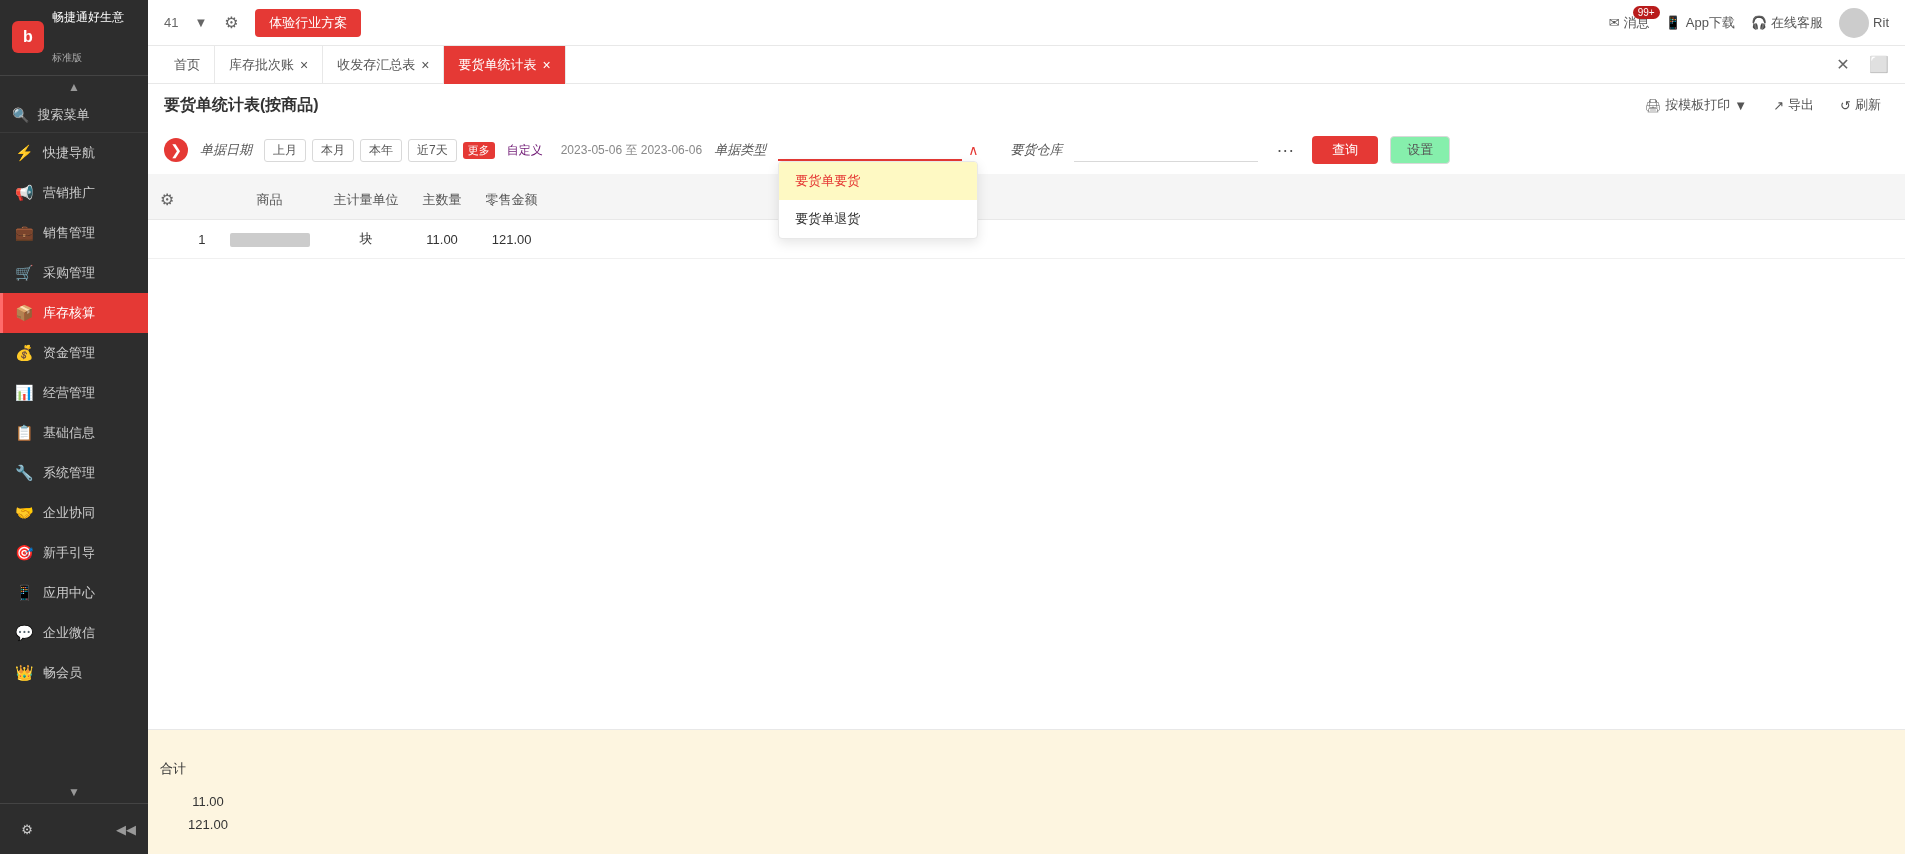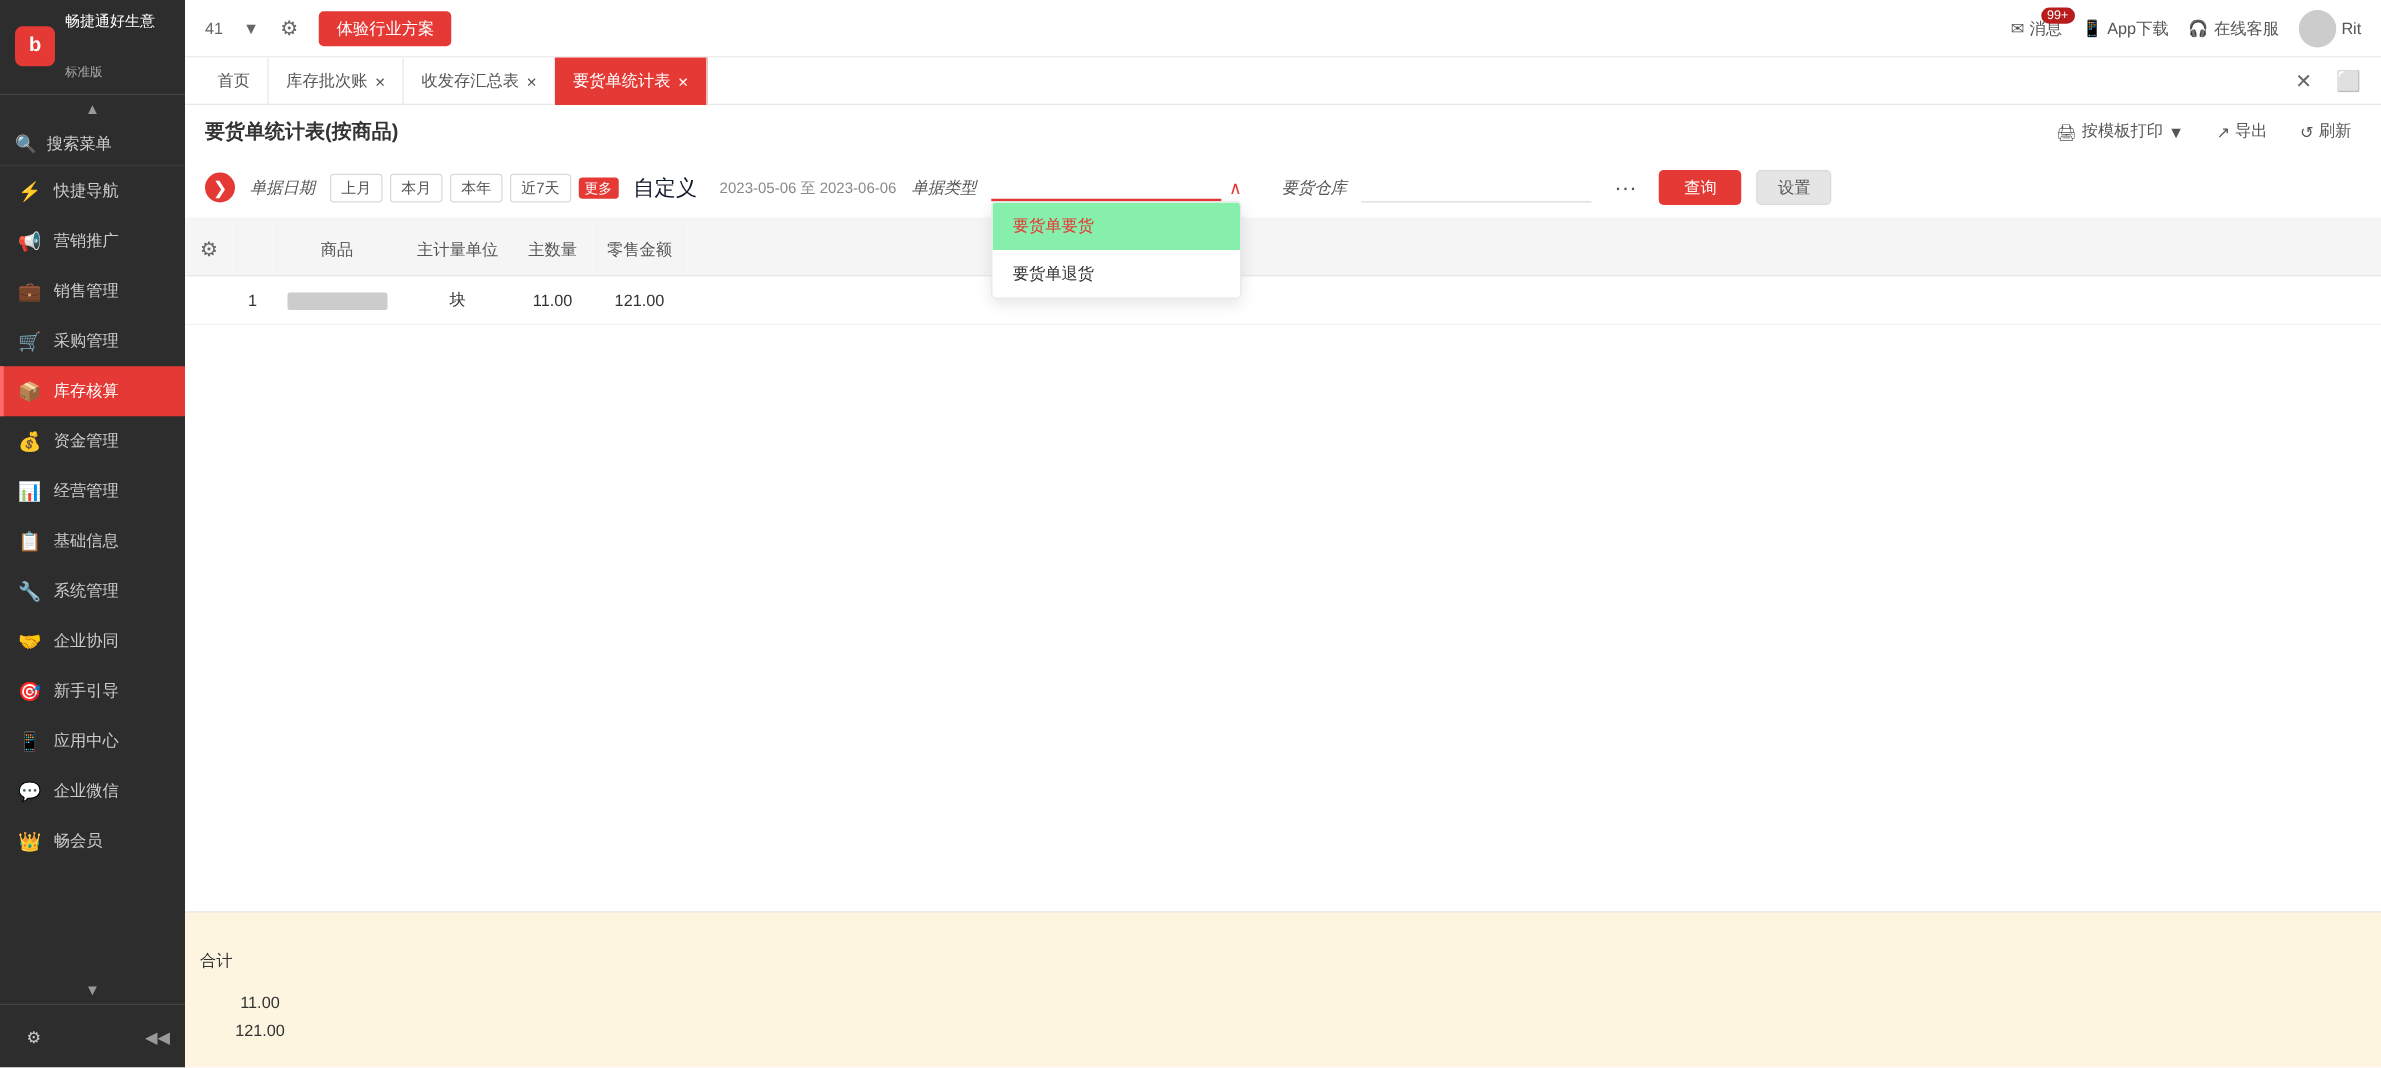--- a/index.html
+++ b/index.html
@@ -314,22 +314,22 @@
     }
     .more-tag {
       background: #e53935;
       color: #fff;
       font-size: 11px;
       padding: 1px 5px;
       border-radius: 3px;
       cursor: pointer;
     }
     .date-custom {
-      color: #0f172a;
-      font-size: 17px;
+      color: #701a75;
+      font-size: 12px;
       cursor: pointer;
       padding: 2px 6px;
     }
     .date-range-text {
       color: #888;
       font-size: 12px;
     }
     .select-dropdown-icon {
       color: #e53935;
       font-size: 14px;
@@ -354,21 +354,21 @@
       background: #e53935;
       color: #fff;
       padding: 5px 20px;
       border-radius: 4px;
       cursor: pointer;
       font-size: 13px;
       white-space: nowrap;
     }
     .set-btn {
       border: 1px solid #d9d9d9;
-      background: #e5e5e5;
+      background: #86efac;
       color: #555;
       padding: 4px 16px;
       border-radius: 4px;
       cursor: pointer;
       font-size: 13px;
     }
 
     
     .dropdown-menu {
       position: absolute;
@@ -381,21 +381,21 @@
       z-index: 100;
       min-width: 200px;
       overflow: hidden;
     }
     .dropdown-item {
       padding: 10px 16px;
       cursor: pointer;
       font-size: 13px;
       color: #333;
     }
-    .dropdown-item.selected { background: #86efac; color: #e53935; }
+    .dropdown-item.selected { background: #fef9c3; color: #e53935; }
 
     
     .table-wrapper {
       flex: 1;
       background: #fff;
       overflow: auto;
       margin-top: 6px;
     }
     table {
       width: 100%;

